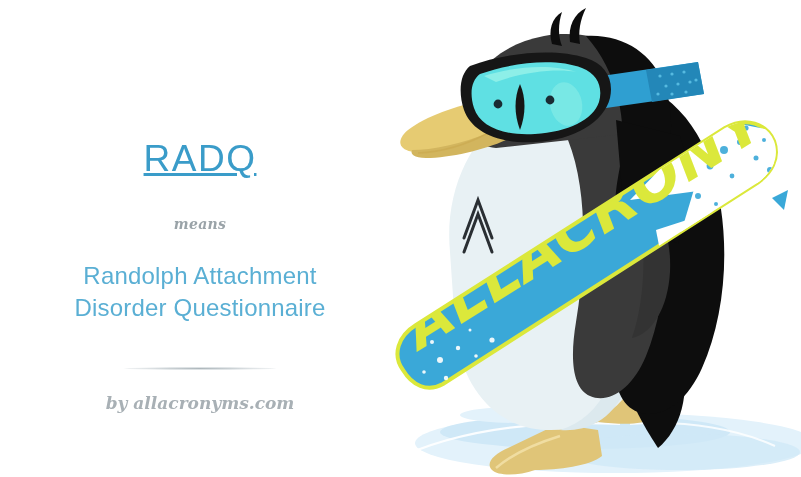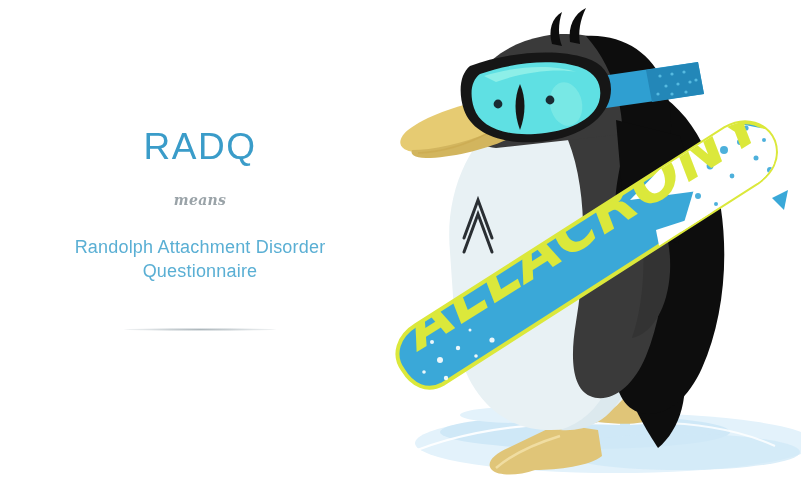--- a/index.html
+++ b/index.html
@@ -28,38 +28,39 @@
     padding-top:124px;
     box-sizing:border-box;
   }
   #acronym{
     font-family:"Liberation Sans", sans-serif;
     font-size:37px;
     font-weight:300;
     letter-spacing:1.5px;
     color:#3a9cc9;
     line-height:1;
-    margin:4px;
-    text-align:center;
+    margin:16px;
+    text-align:center;
+    text-decoration:underline;
     -webkit-font-smoothing:antialiased;
   }
   #means{
     margin:23px 0 0 0;
     font-family:"DejaVu Serif", serif;
     font-style:italic;
     font-weight:bold;
     font-size:14px;
     color:#9aa3a8;
     letter-spacing:.3px;
     text-align:center;
   }
   #expansion{
     margin:28px 0 16px 0;
     font-family:"Liberation Sans", sans-serif;
-    font-size:18px;
+    font-size:24px;
     font-weight:300;
     color:#5aafd4;
     line-height:1.32;
     text-align:center;
     letter-spacing:.2px;
     max-width:330px;
   }
   #divider{
     margin-top:28px;
     width:152px;height:3px;
@@ -96,20 +97,21 @@
   <div id="text-panel">
 
     <div id="acronym">RADQ</div>
 
     <div id="means">means</div>
 
     <div id="expansion">Randolph Attachment Disorder Questionnaire</div>
 
     <div id="divider"></div>
 
+    <div id="attribution">by allacronyms.com</div>
   </div>
 
   <div id="illustration">
     <svg viewBox="0 0 421 477" xmlns="http://www.w3.org/2000/svg">
       <defs>
         <clipPath id="boardClip">
           <path d="M23 370 C12 355 18 336 36 325 L345 128 C366 116 387 124 394 141 C400 158 392 174 374 185 L63 384 C47 393 32 385 23 370 Z"></path>
         </clipPath>
         <clipPath id="bodyClip">
           <path d="M70 250 C64 190 92 130 140 108 C190 86 245 106 268 152 C292 200 286 290 268 350

